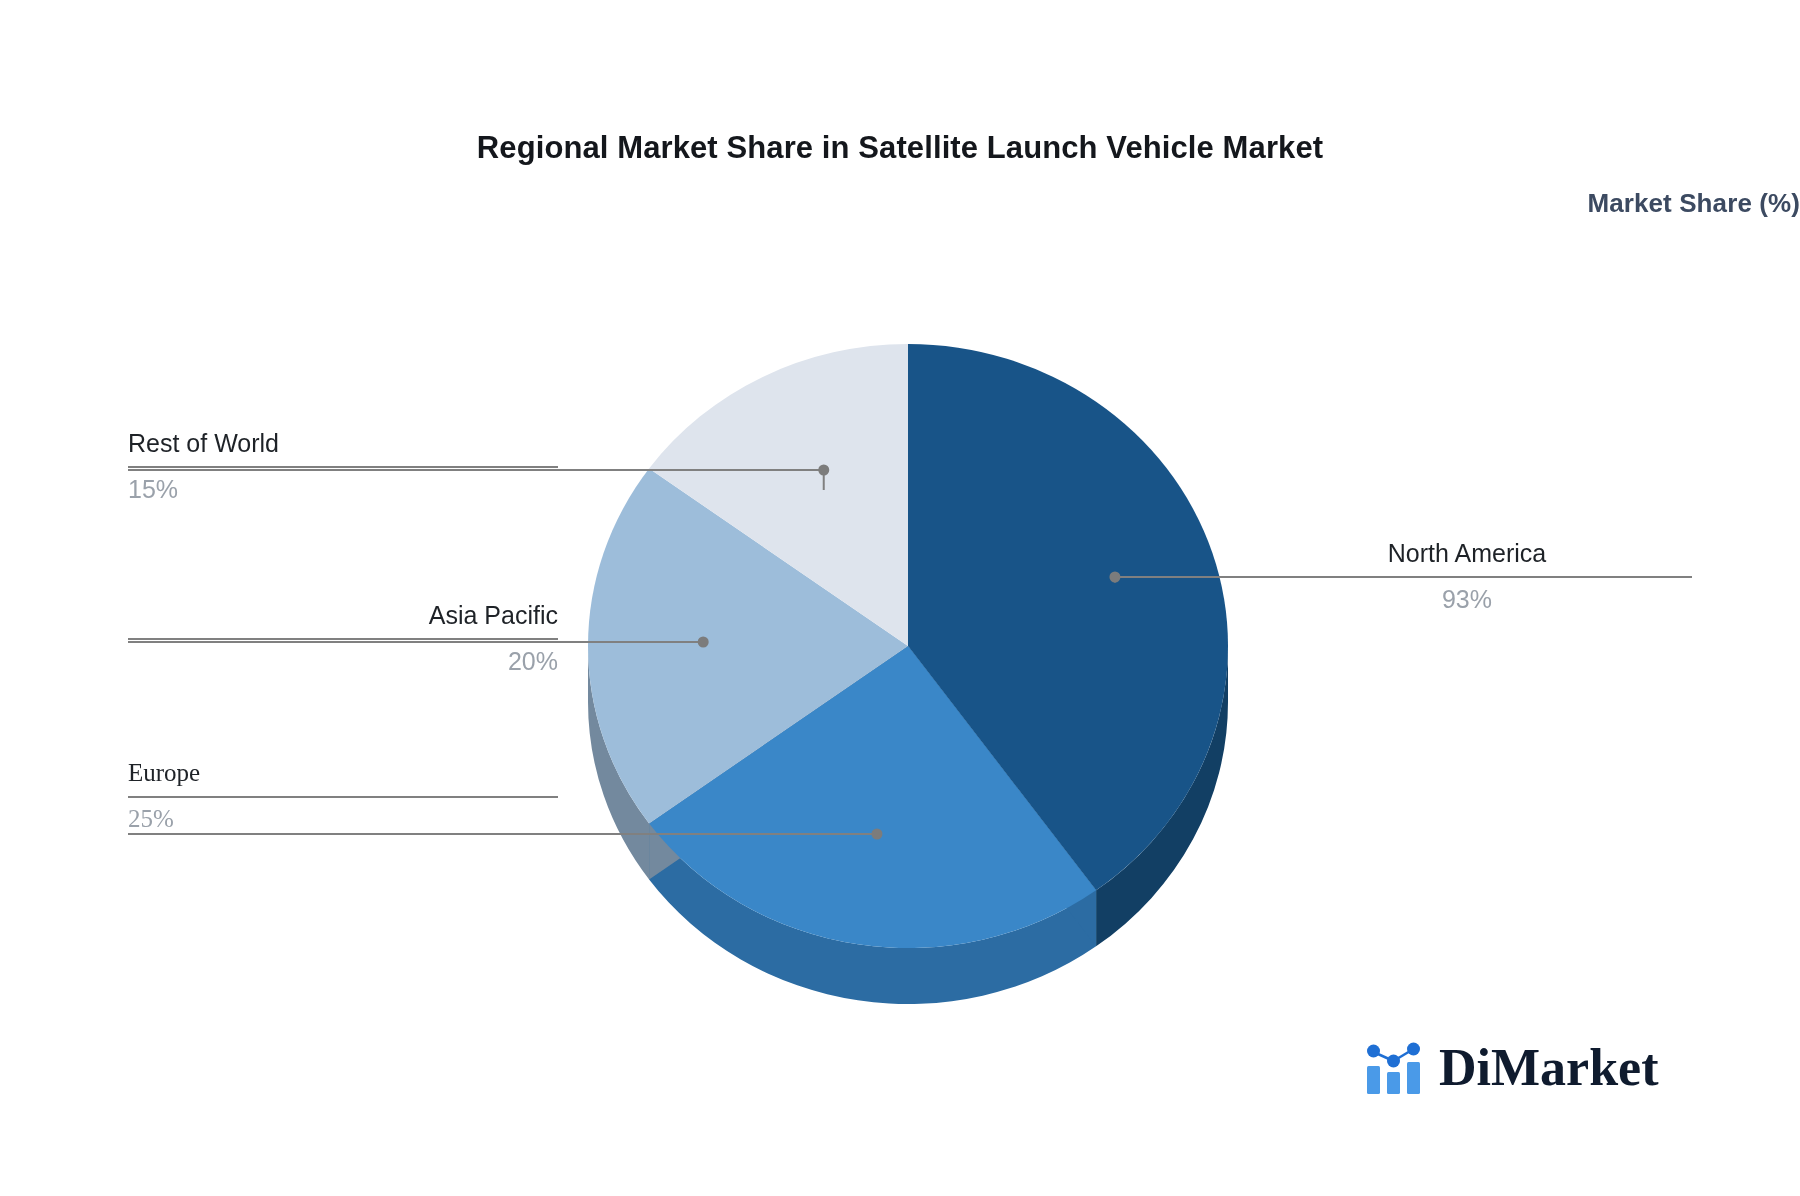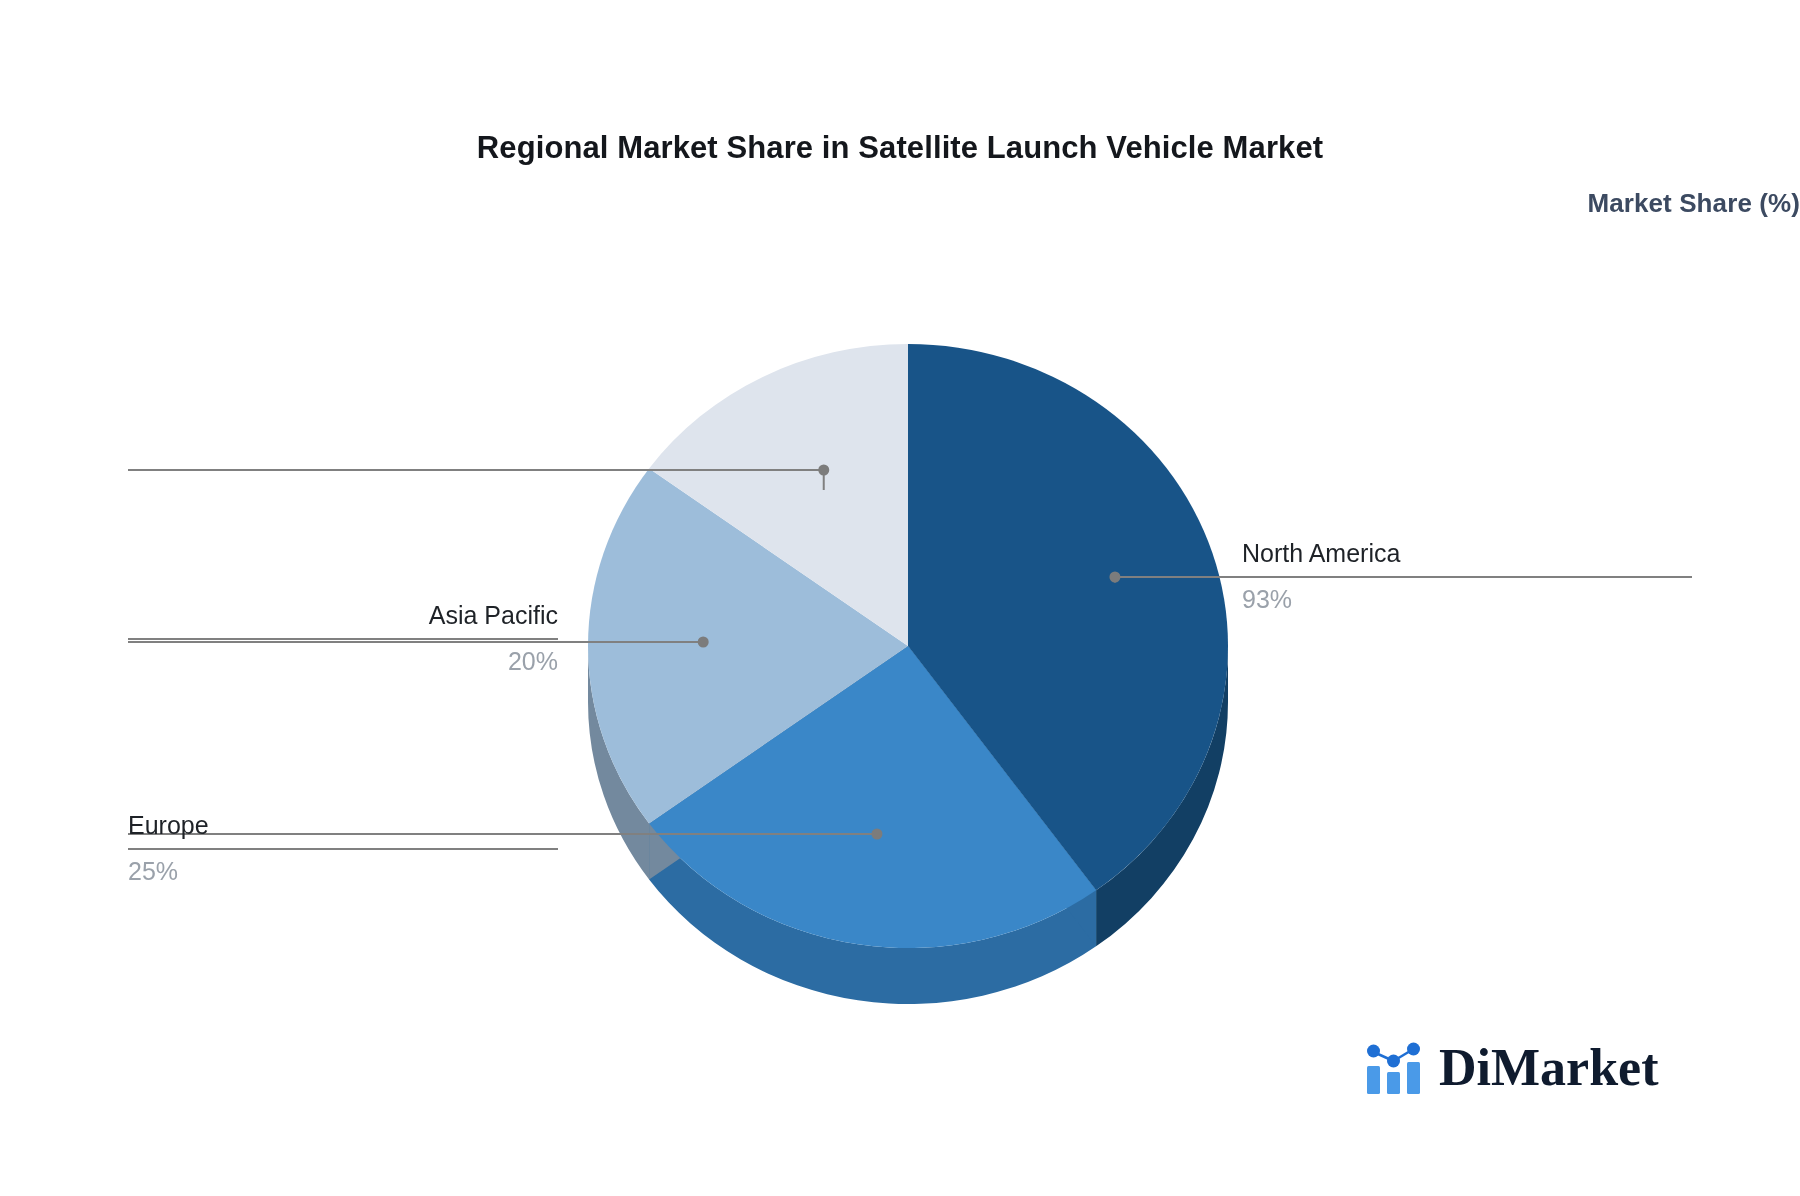--- a/index.html
+++ b/index.html
@@ -69,25 +69,25 @@
     background: #808080;
     margin: 6px 0 4px 0;
     width: 100%;
   }
   .callout .cl-value {
     font-size: 25px;
     color: #9aa1aa;
     line-height: 34px;
   }
   .callout.left { text-align: left; }
-  .callout.right { text-align: left; }
+  .callout.right { text-align: center; }
 
   #callout-row { left: 128px; top: 426px; }
   #callout-ap  { left: 128px; top: 598px; text-align: right; }
-  #callout-eu  { left: 128px; top: 808px; }
+  #callout-eu  { left: 128px; top: 756px; font-family: Liberation Serif, serif; }
   #callout-na  { left: 1242px; top: 536px; width: 450px; }
 
   
   #logo {
     position: absolute;
     left: 1363px;
     top: 1040px;
     display: flex;
     align-items: center;
     gap: 14px;
@@ -133,20 +133,25 @@
           <path d="M 876.9634021360182 830.9347648930336 L 876.9634021360182 834 L 128 834" fill="none" stroke="#808080" stroke-width="2"></path>
           <circle cx="876.9634021360182" cy="834" r="5.5" fill="#7c7c7c"></circle>
           <path d="M 703.2 646 L 703.2 642 L 128 642" fill="none" stroke="#808080" stroke-width="2"></path>
           <circle cx="703.2" cy="642" r="5.5" fill="#7c7c7c"></circle>
           <path d="M 823.73936324834 489.93129722316553 L 823.73936324834 470 L 128 470" fill="none" stroke="#808080" stroke-width="2"></path>
           <circle cx="823.73936324834" cy="470" r="5.5" fill="#7c7c7c"></circle>
         </g>
     </svg>
   </div>
 
+  <div class="callout left" id="callout-row">
+    <div class="cl-name">Rest of World</div>
+    <div class="cl-rule"></div>
+    <div class="cl-value">15%</div>
+  </div>
 
   <div class="callout left" id="callout-ap">
     <div class="cl-name">Asia Pacific</div>
     <div class="cl-rule"></div>
     <div class="cl-value">20%</div>
   </div>
 
   <div class="callout left" id="callout-eu">
     <div class="cl-name">Europe</div>
     <div class="cl-rule"></div>

